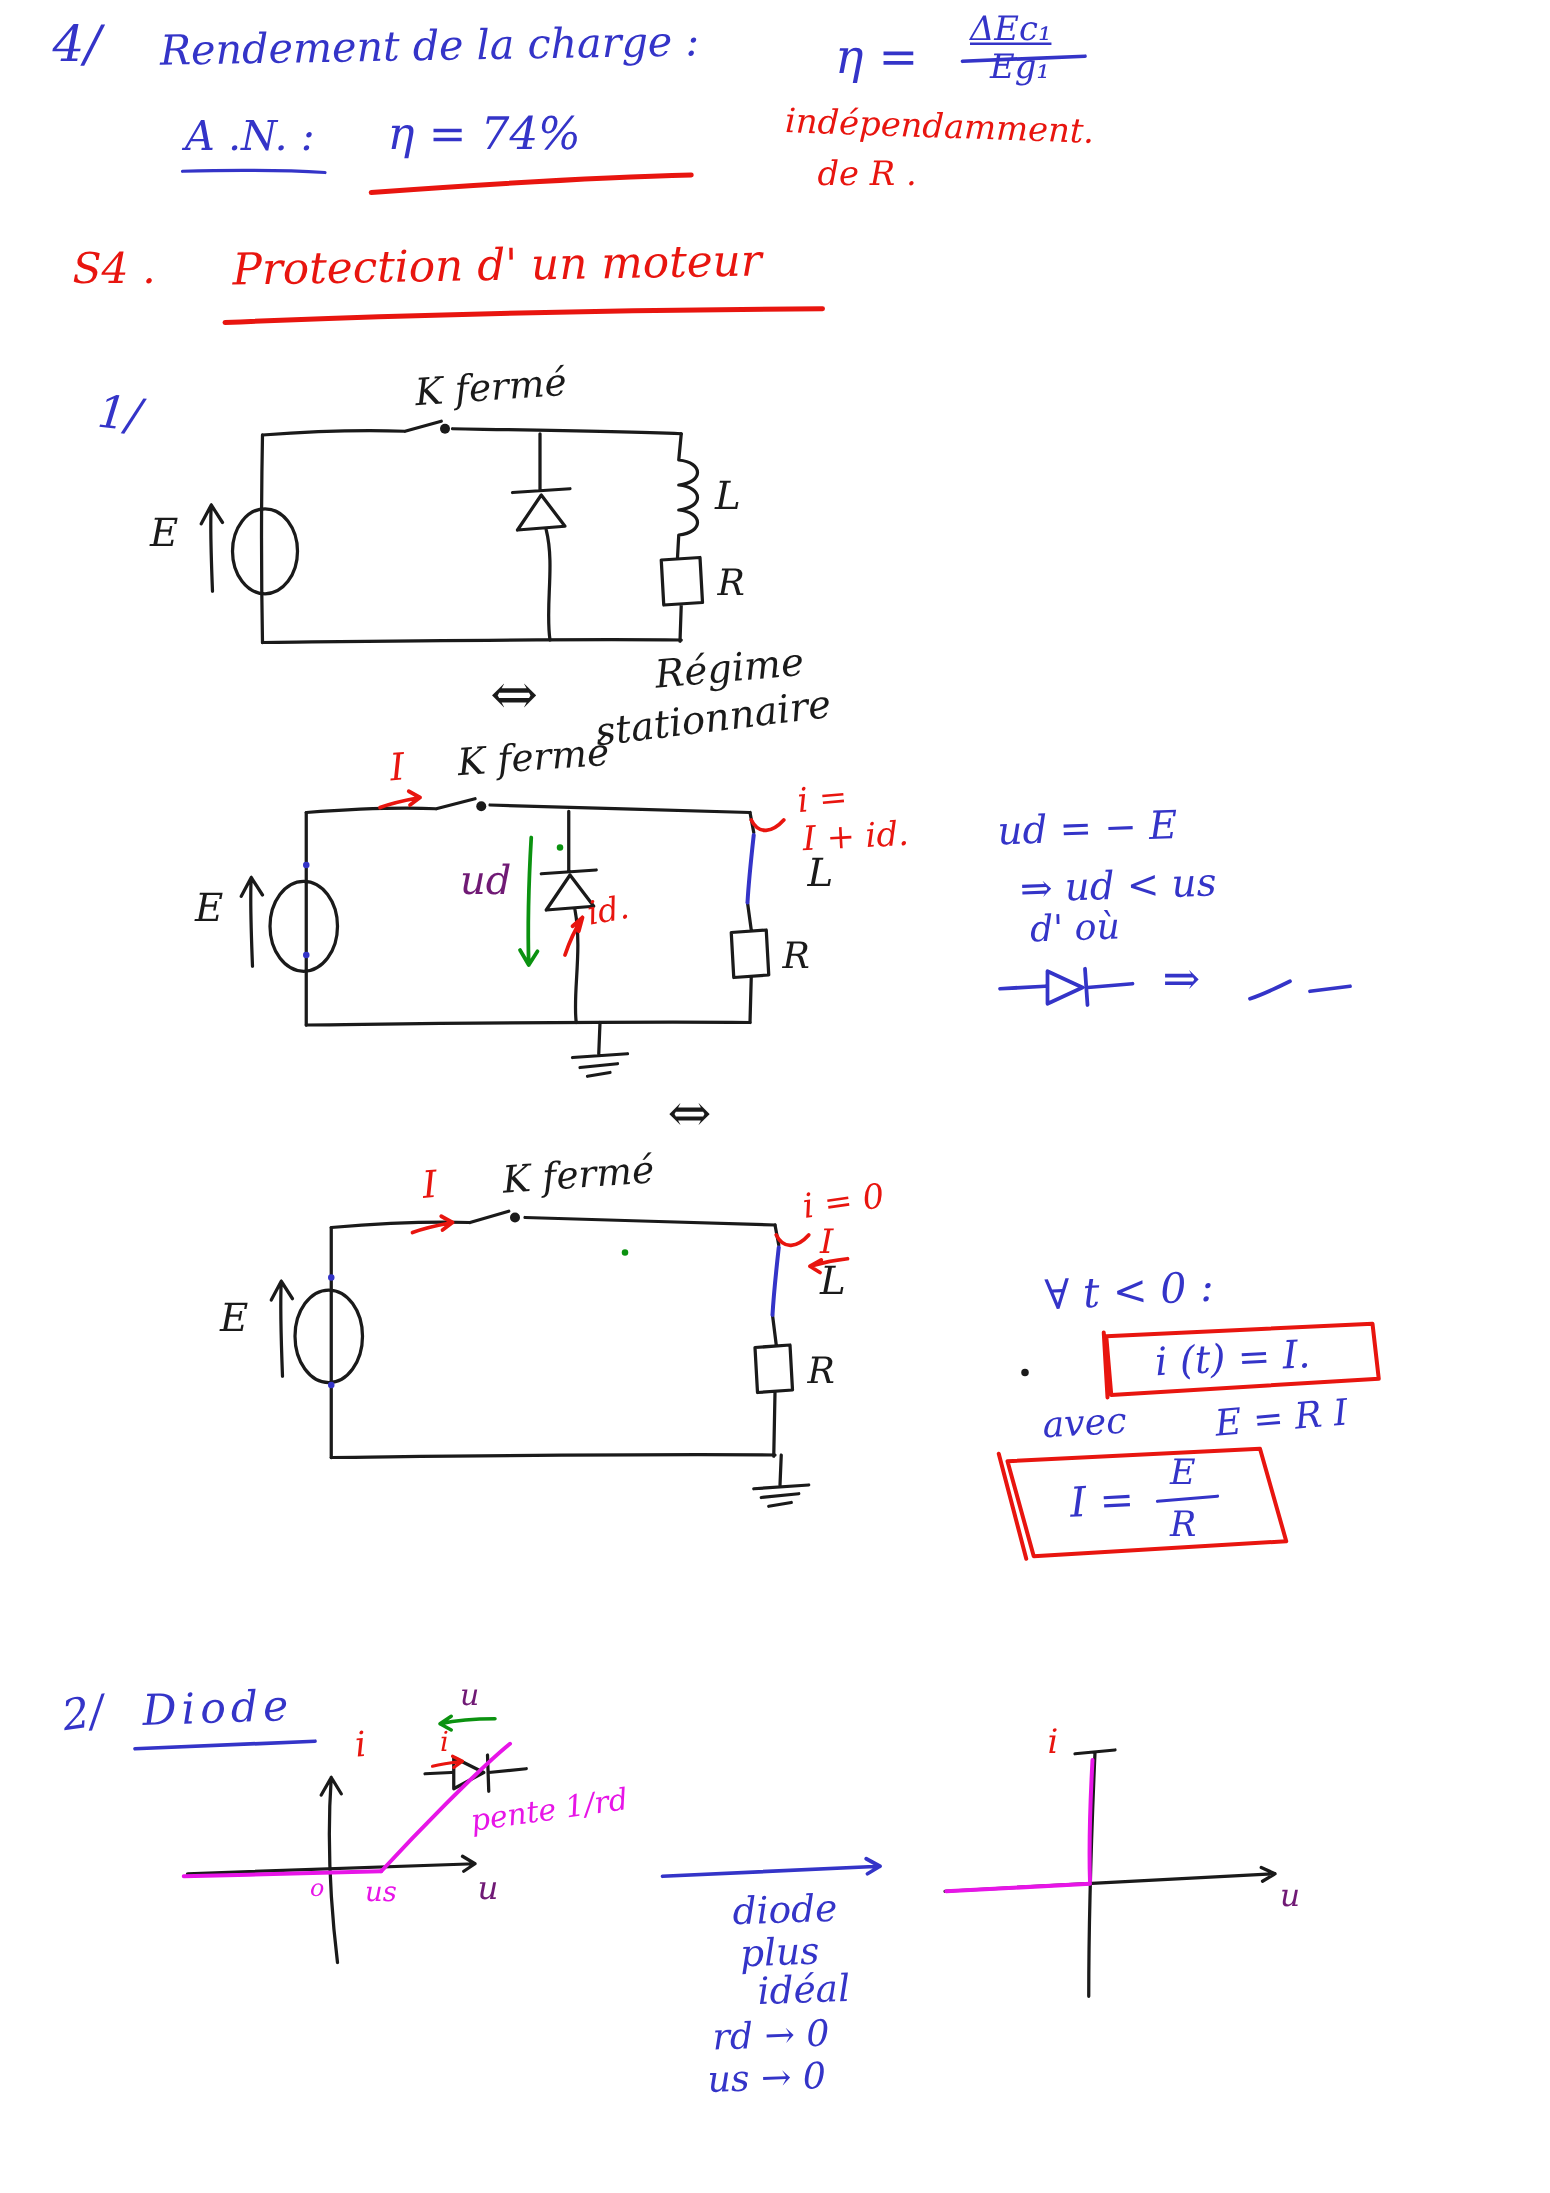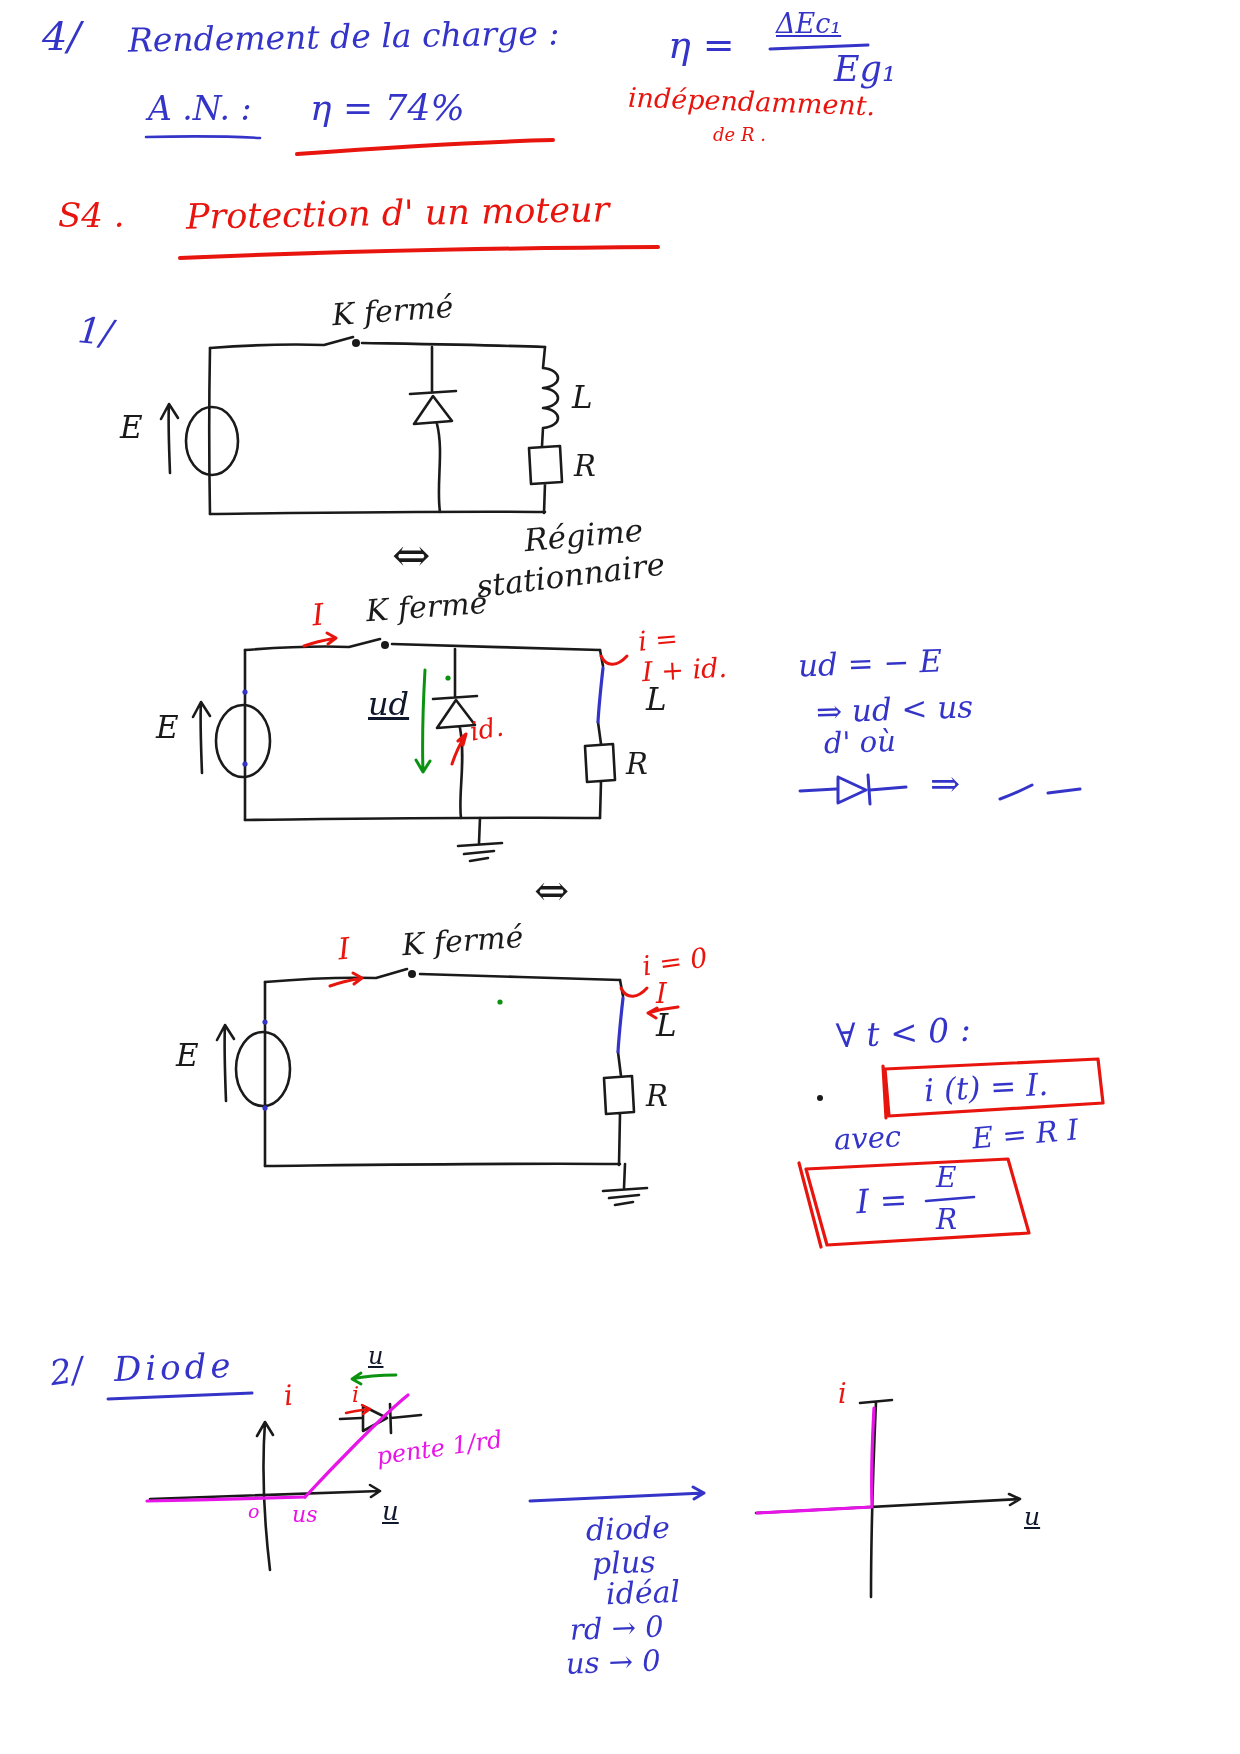--- a/index.html
+++ b/index.html
@@ -2,21 +2,21 @@
 <html><head>
 <meta charset="utf-8">
 <style>
   html,body{margin:0;padding:0;background:#fff;}
   .page{position:relative;width:1240px;height:1754px;background:#ffffff;overflow:hidden;
         font-family:"DejaVu Serif","Liberation Serif",serif;}
   .hw{position:absolute;font-style:italic;white-space:nowrap;line-height:1;
       font-family:"DejaVu Serif","Liberation Serif",serif;}
   .blue{color:#3434c8;}
   .red{color:#e8150f;}
-  .green{color:#0f172a;text-decoration:underline;}
+  .green{color:#701a75;}
   .magenta{color:#e715e7;}
   .black{color:#1a1a1a;}
   svg.ink{position:absolute;left:0;top:0;}
 </style>
 </head>
 <body>
 
 <div class="page">
 
   <svg class="ink" width="1240" height="1754" viewBox="0 0 1240 1754" stroke-linecap="round" stroke-linejoin="round">
@@ -118,25 +118,25 @@
     <g stroke="#e715e7" stroke-width="3.2" fill="none">
       <path d="M874,1408 C872,1445 871,1475 872,1505"></path>
       <path d="M757,1513 C795,1511 835,1509 872,1507"></path>
     </g>
   </svg>
 
   <div class="hw blue" style="left:42px;top:16px;font-size:40px;">4/</div>
   <div class="hw blue" style="left:128px;top:20px;font-size:33px;transform:rotate(-1deg);">Rendement de la charge :</div>
   <div class="hw blue" style="left:668px;top:26px;font-size:38px;">η =</div>
   <div class="hw blue" style="left:776px;top:10px;font-size:27px;text-decoration:underline;">ΔEc₁</div>
-  <div class="hw blue" style="left:792px;top:52px;font-size:35px;margin-left:42px;">Eg₁</div>
+  <div class="hw blue" style="left:792px;top:40px;font-size:27px;">Eg₁</div>
   <div class="hw blue" style="left:148px;top:92px;font-size:33px;">A .N. :</div>
   <div class="hw blue" style="left:310px;top:90px;font-size:36px;">η = 74%</div>
   <div class="hw red" style="left:628px;top:88px;font-size:27px;transform:rotate(2deg);">indépendamment.</div>
-  <div class="hw red" style="left:713px;top:126px;font-size:18px;">de R .</div>
+  <div class="hw red" style="left:654px;top:126px;font-size:27px;">de R .</div>
 
   <div class="hw red" style="left:58px;top:198px;font-size:34px;">S4 .</div>
   <div class="hw red" style="left:186px;top:196px;font-size:35px;transform:rotate(-1deg);">Protection d' un moteur</div>
 
   <div class="hw blue" style="left:78px;top:314px;font-size:36px;transform:rotate(6deg);">1/</div>
   <div class="hw black" style="left:332px;top:296px;font-size:30px;transform:rotate(-4deg);">K fermé</div>
   <div class="hw black" style="left:120px;top:412px;font-size:31px;">E</div>
   <div class="hw black" style="left:572px;top:382px;font-size:31px;">L</div>
   <div class="hw black" style="left:574px;top:452px;font-size:29px;">R</div>
 

